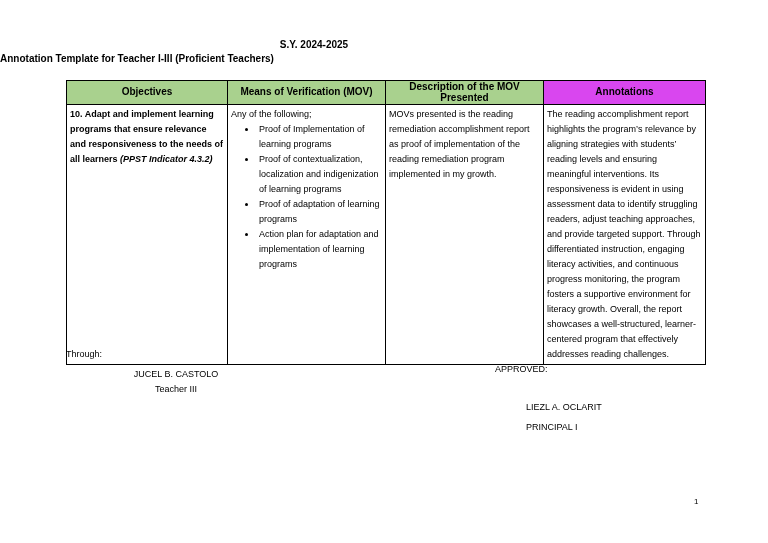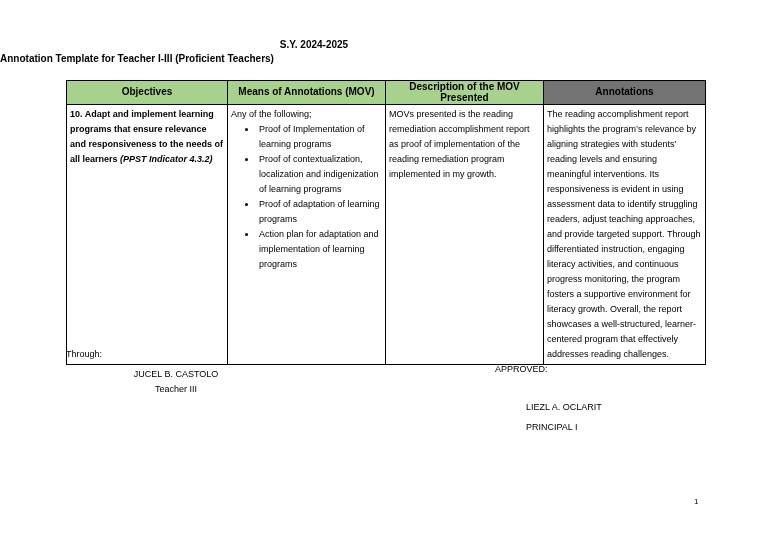--- a/index.html
+++ b/index.html
@@ -66,23 +66,23 @@
   <table class="annot">
     <colgroup>
       <col style="width:161px">
       <col style="width:158px">
       <col style="width:158px">
       <col style="width:162px">
     </colgroup>
     <thead>
       <tr>
         <th class="hdr" style="background: rgb(169, 209, 142);">Objectives</th>
-        <th class="hdr" style="background: rgb(169, 209, 142);">Means of Annotations (MOV)</th>
+        <th class="hdr" style="background: rgb(169, 209, 142);">Means of Verification (MOV)</th>
         <th class="hdr" style="background: rgb(169, 209, 142); margin-top: 32px;">Description of the MOV Presented</th>
-        <th class="hdr" style="background: #737373;">Annotations</th>
+        <th class="hdr" style="background: #d946ef;">Annotations</th>
       </tr>
     </thead>
     <tbody>
       <tr>
         <td class="cell-objectives">
           <span>10. Adapt and implement learning programs that ensure relevance and responsiveness to the needs of all learners </span><span class="indicator">(PPST Indicator 4.3.2)</span>
         </td>
         <td class="cell-mov">
           <div class="mov-intro">Any of the following;</div>
           <ul class="mov-list">

